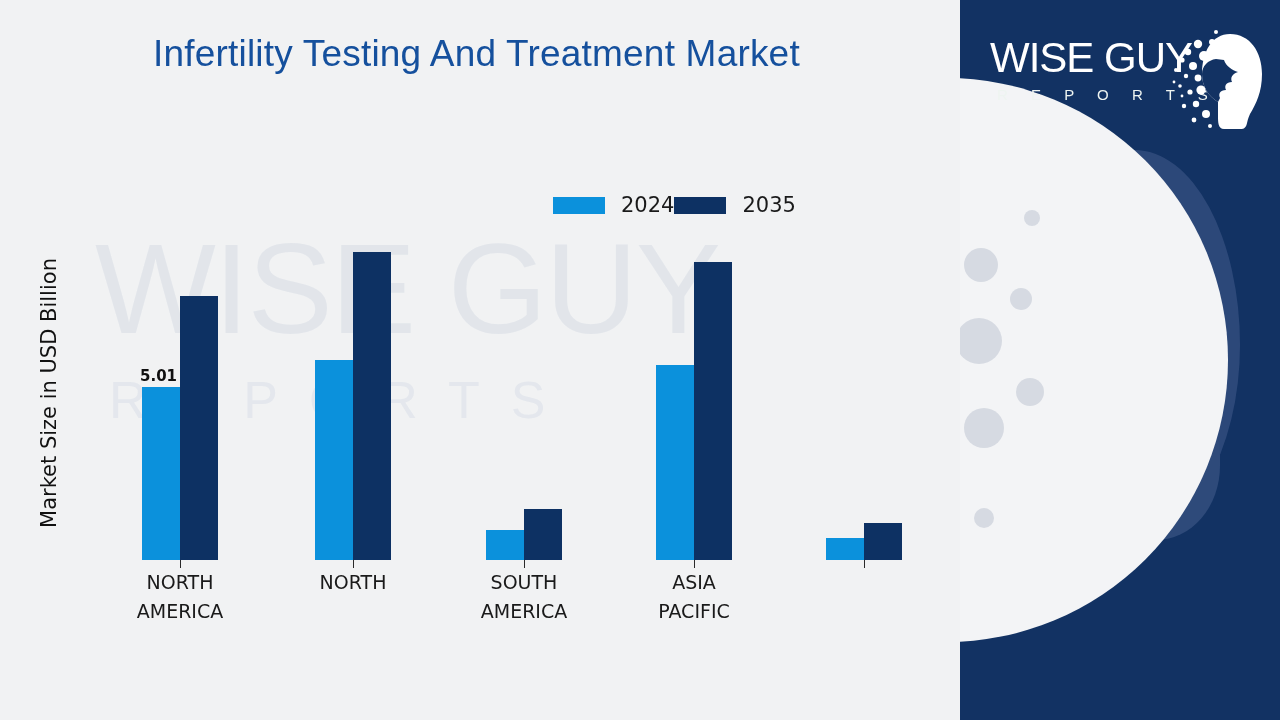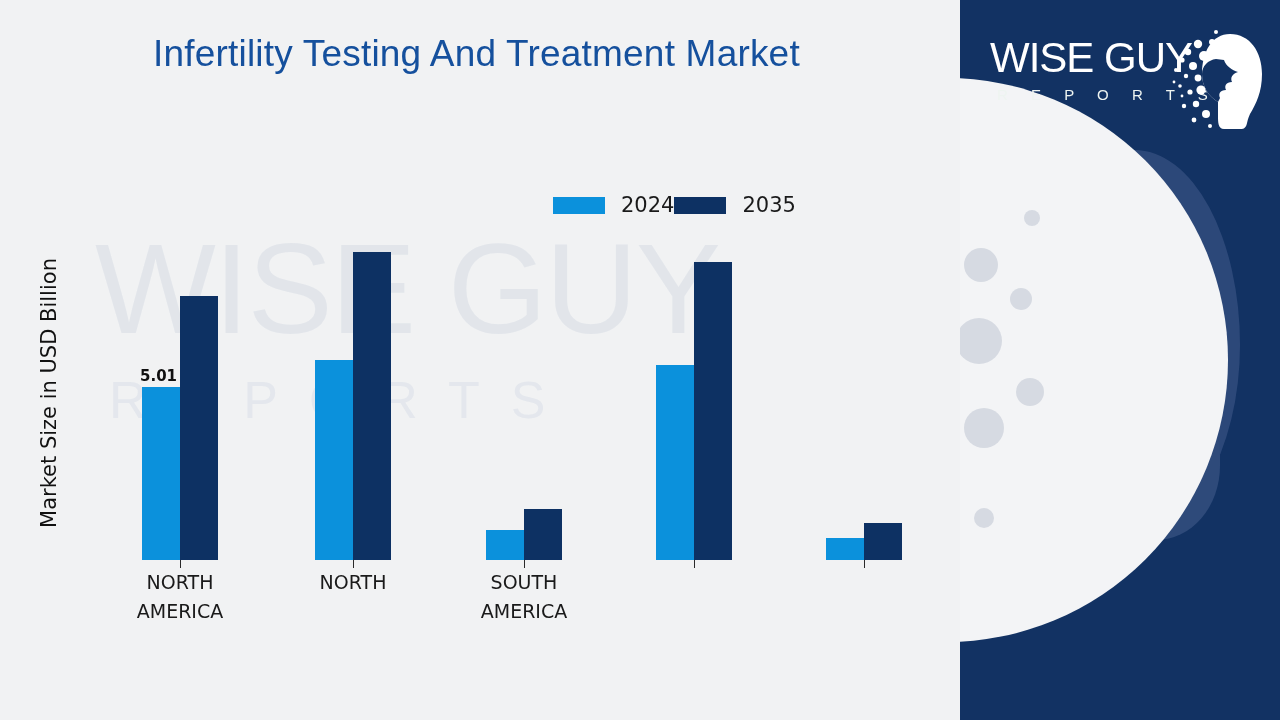--- a/index.html
+++ b/index.html
@@ -314,20 +314,22 @@
           <div class="tick" style="left: 38px;"></div>
           <div class="cat-label" style="left: -32px; width: 140px;">SOUTH
 AMERICA</div>
         </div>
         <div class="group" style="left: 546px; width: 76px;">
           <div class="bars">
             <div class="bar bar-2024" title="2024: 5.65" style="width: 38px; height: 195px; background: rgb(11, 145, 220);"></div>
             <div class="bar bar-2032" title="2032: 8.63" style="width: 38px; height: 298px; background: rgb(13, 49, 99);"></div>
           </div>
           <div class="tick" style="left: 38px;"></div>
+          <div class="cat-label" style="left: -32px; width: 140px;">ASIA
+PACIFIC</div>
         </div>
         <div class="group" style="left: 716px; width: 76px;">
           <div class="bars">
             <div class="bar bar-2024" title="2024: 0.64" style="width: 38px; height: 22px; background: rgb(11, 145, 220);"></div>
             <div class="bar bar-2032" title="2032: 1.07" style="width: 38px; height: 37px; background: rgb(13, 49, 99);"></div>
           </div>
           <div class="tick" style="left: 38px;"></div>
         </div>
       </div>
   </div>

